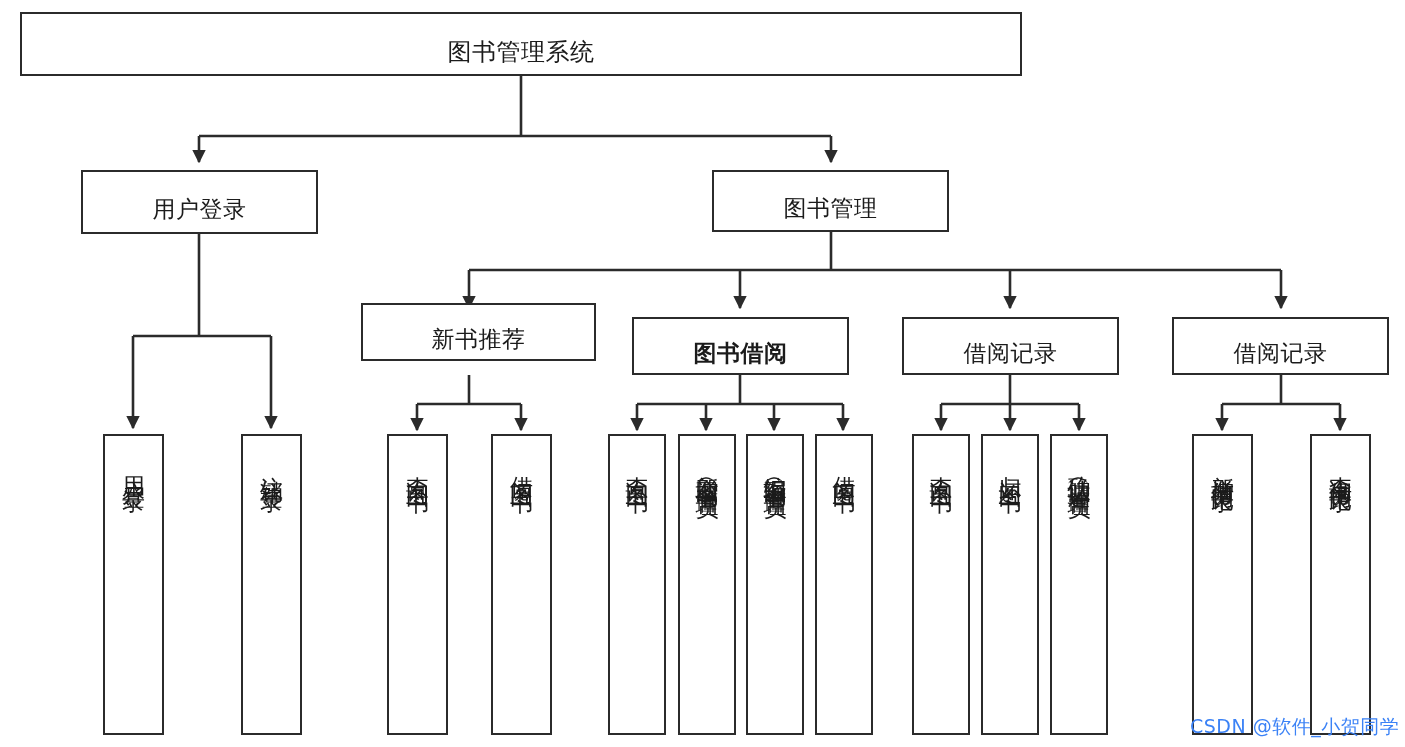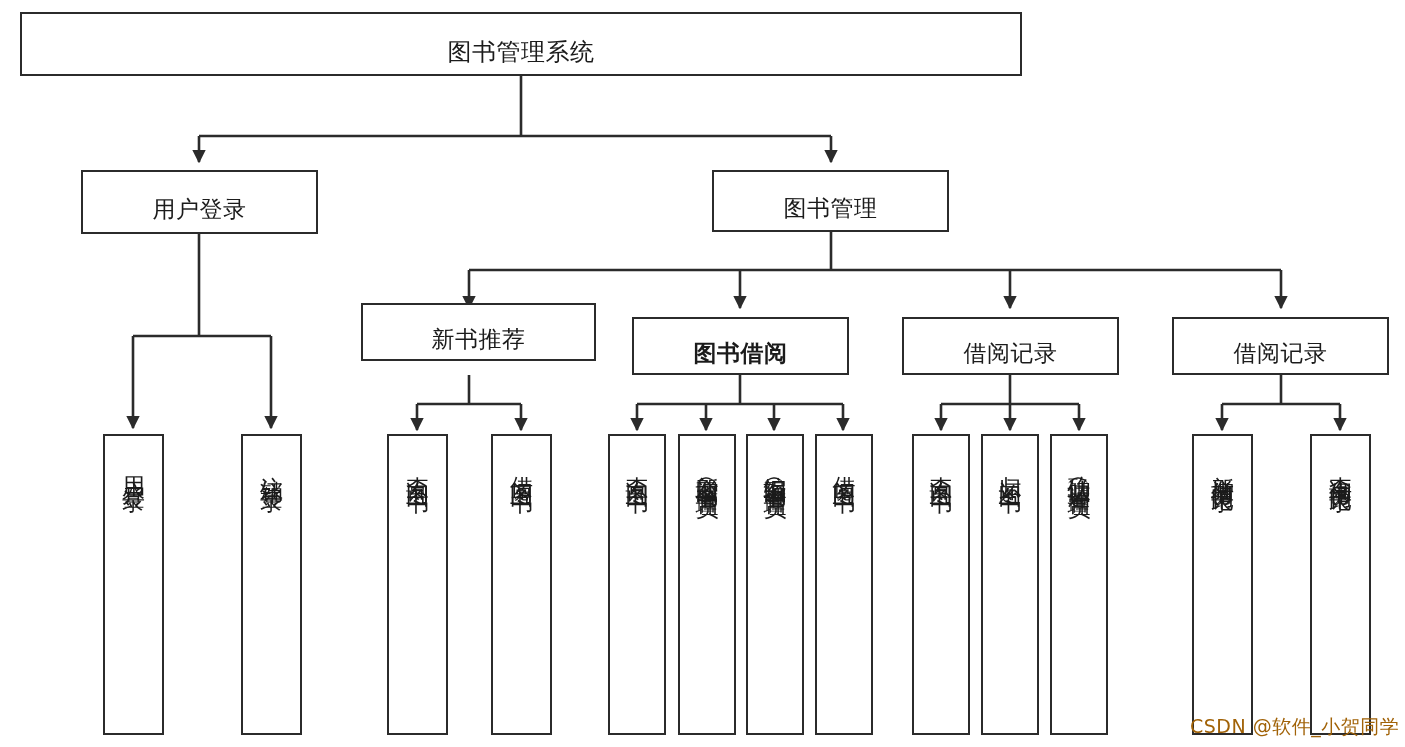--- a/index.html
+++ b/index.html
@@ -65,21 +65,21 @@
     white-space: nowrap;
   }
   .node.vert.tall .label {
     letter-spacing: 3px;
   }
   .watermark {
     position: absolute;
     left: 1190px;
     top: 714px;
     font-size: 19px;
-    color: #a16207;
+    color: #3b82f6;
     white-space: nowrap;
     letter-spacing: 0.5px;
   }
 </style>
 </head>
 <body>
 
 <div id="canvas">
 
   <svg id="wires" viewBox="0 0 1405 747" xmlns="http://www.w3.org/2000/svg">

